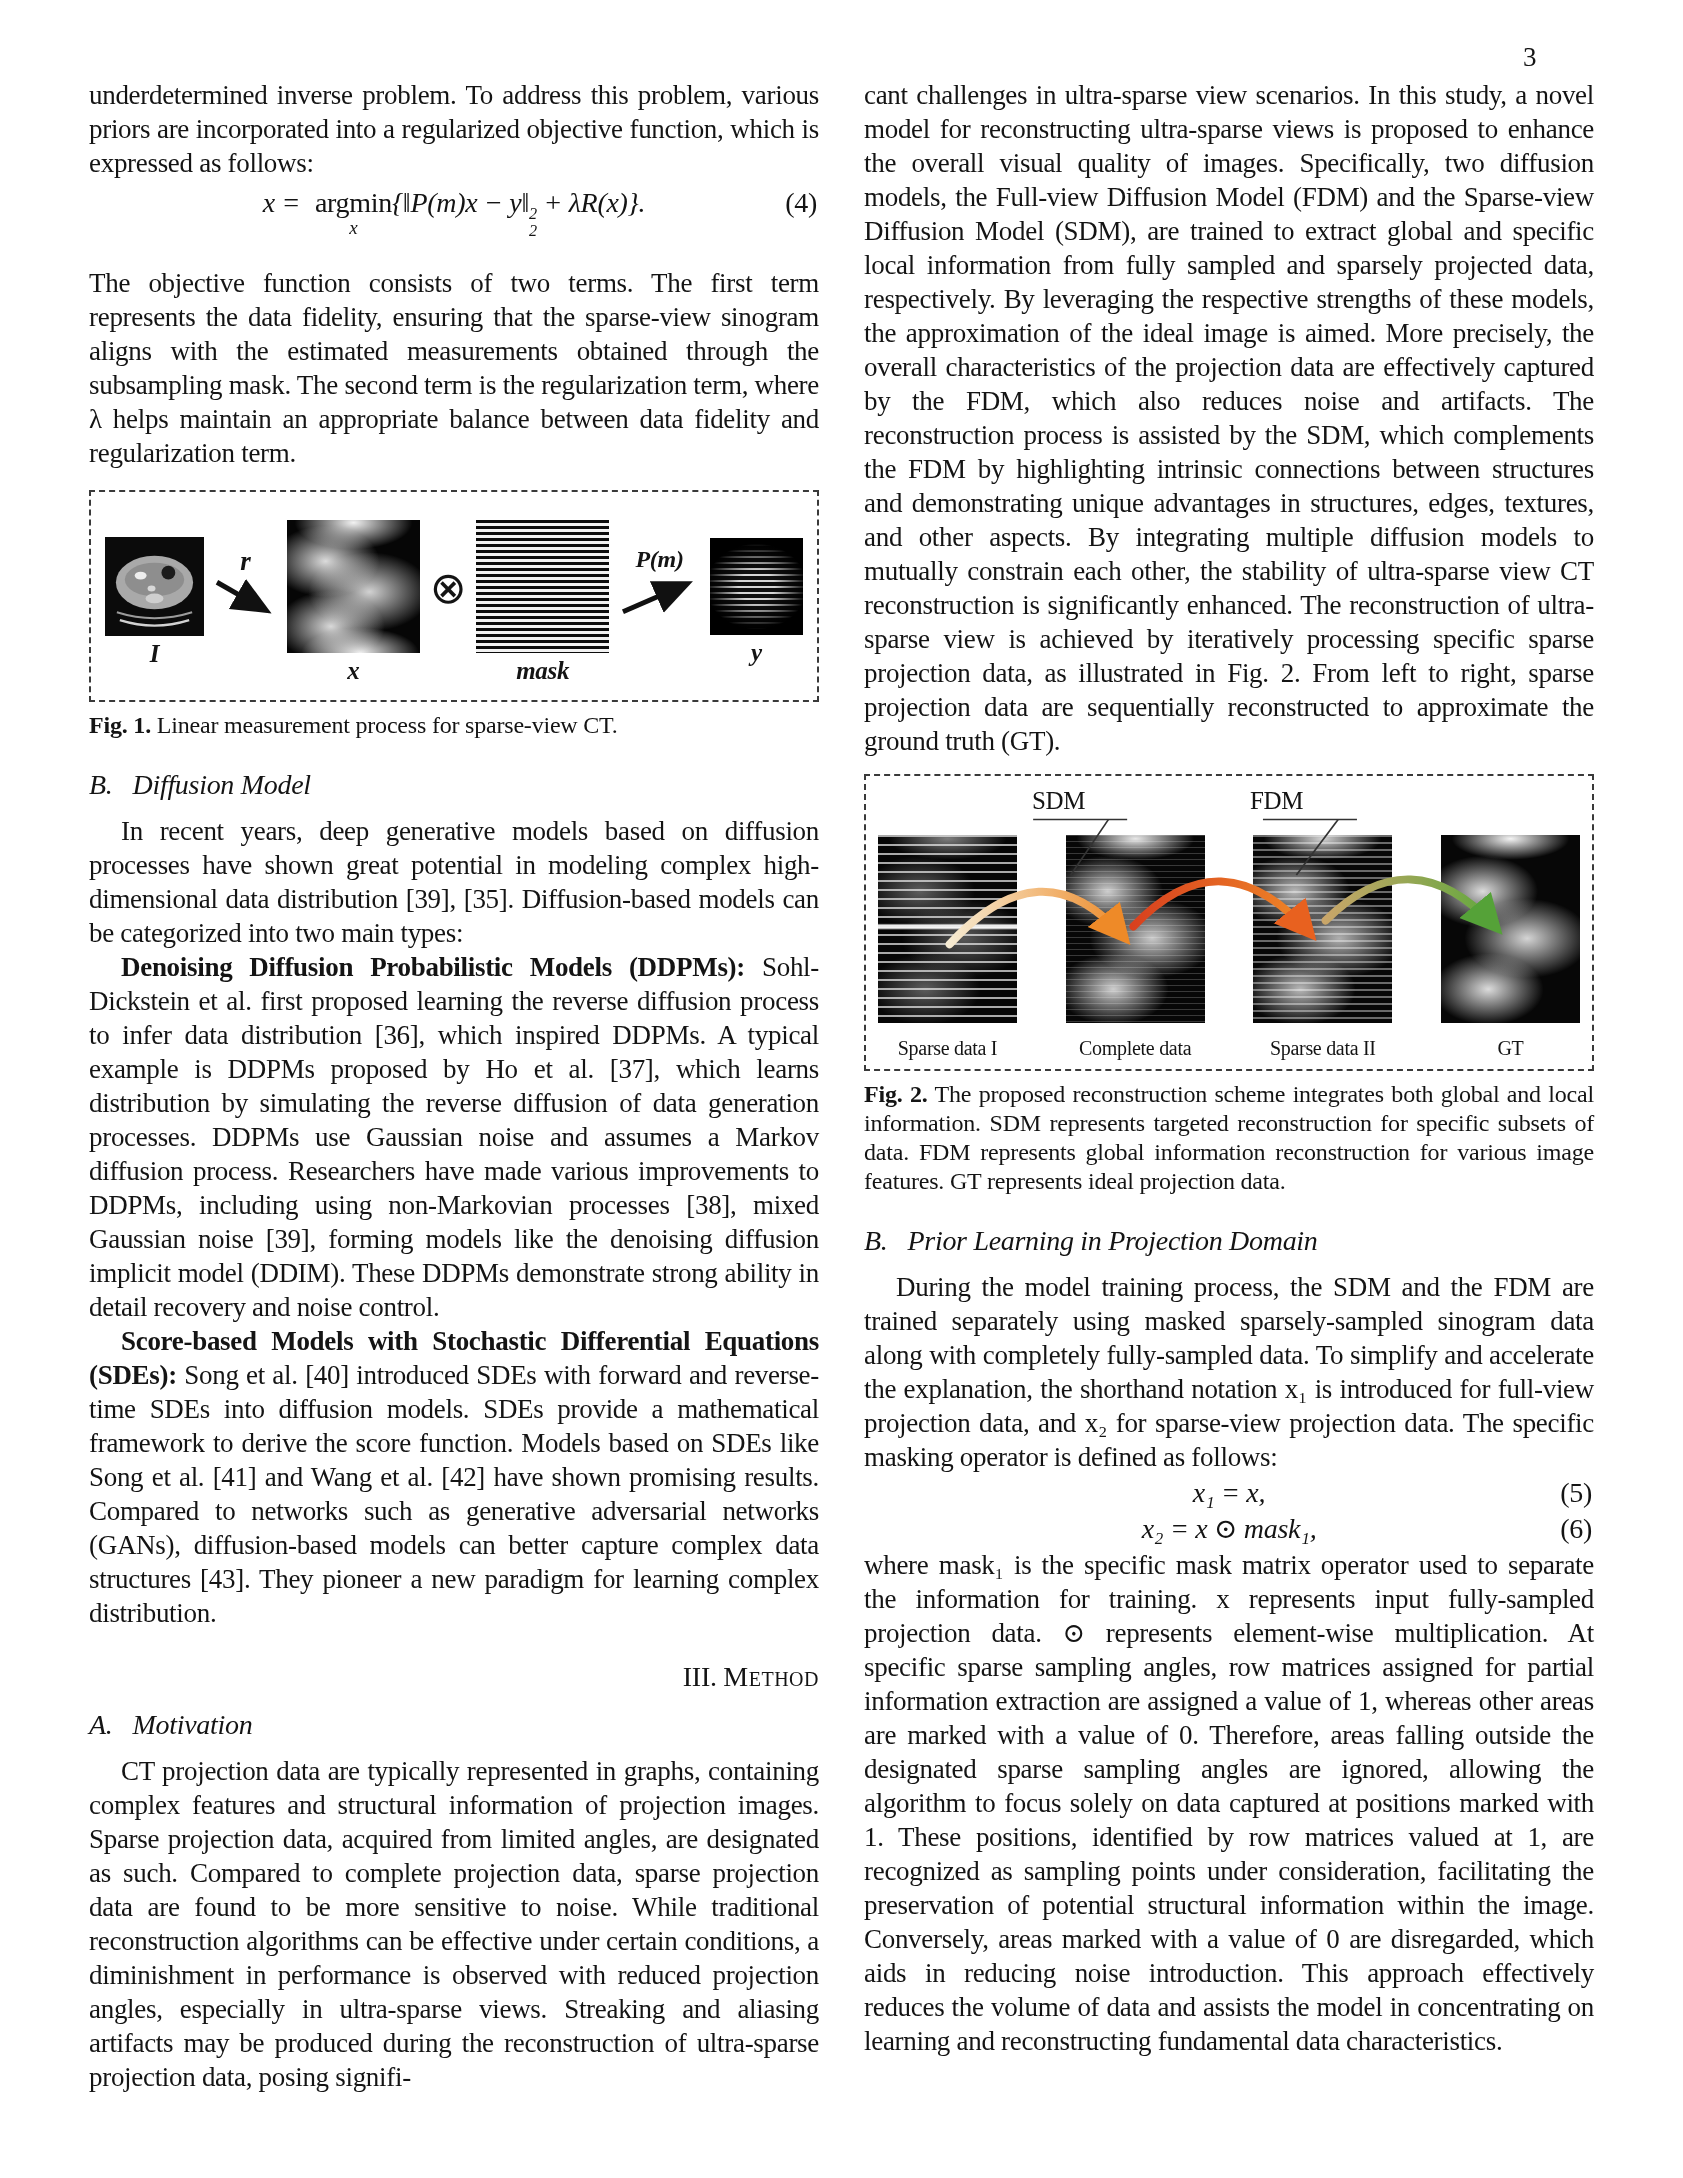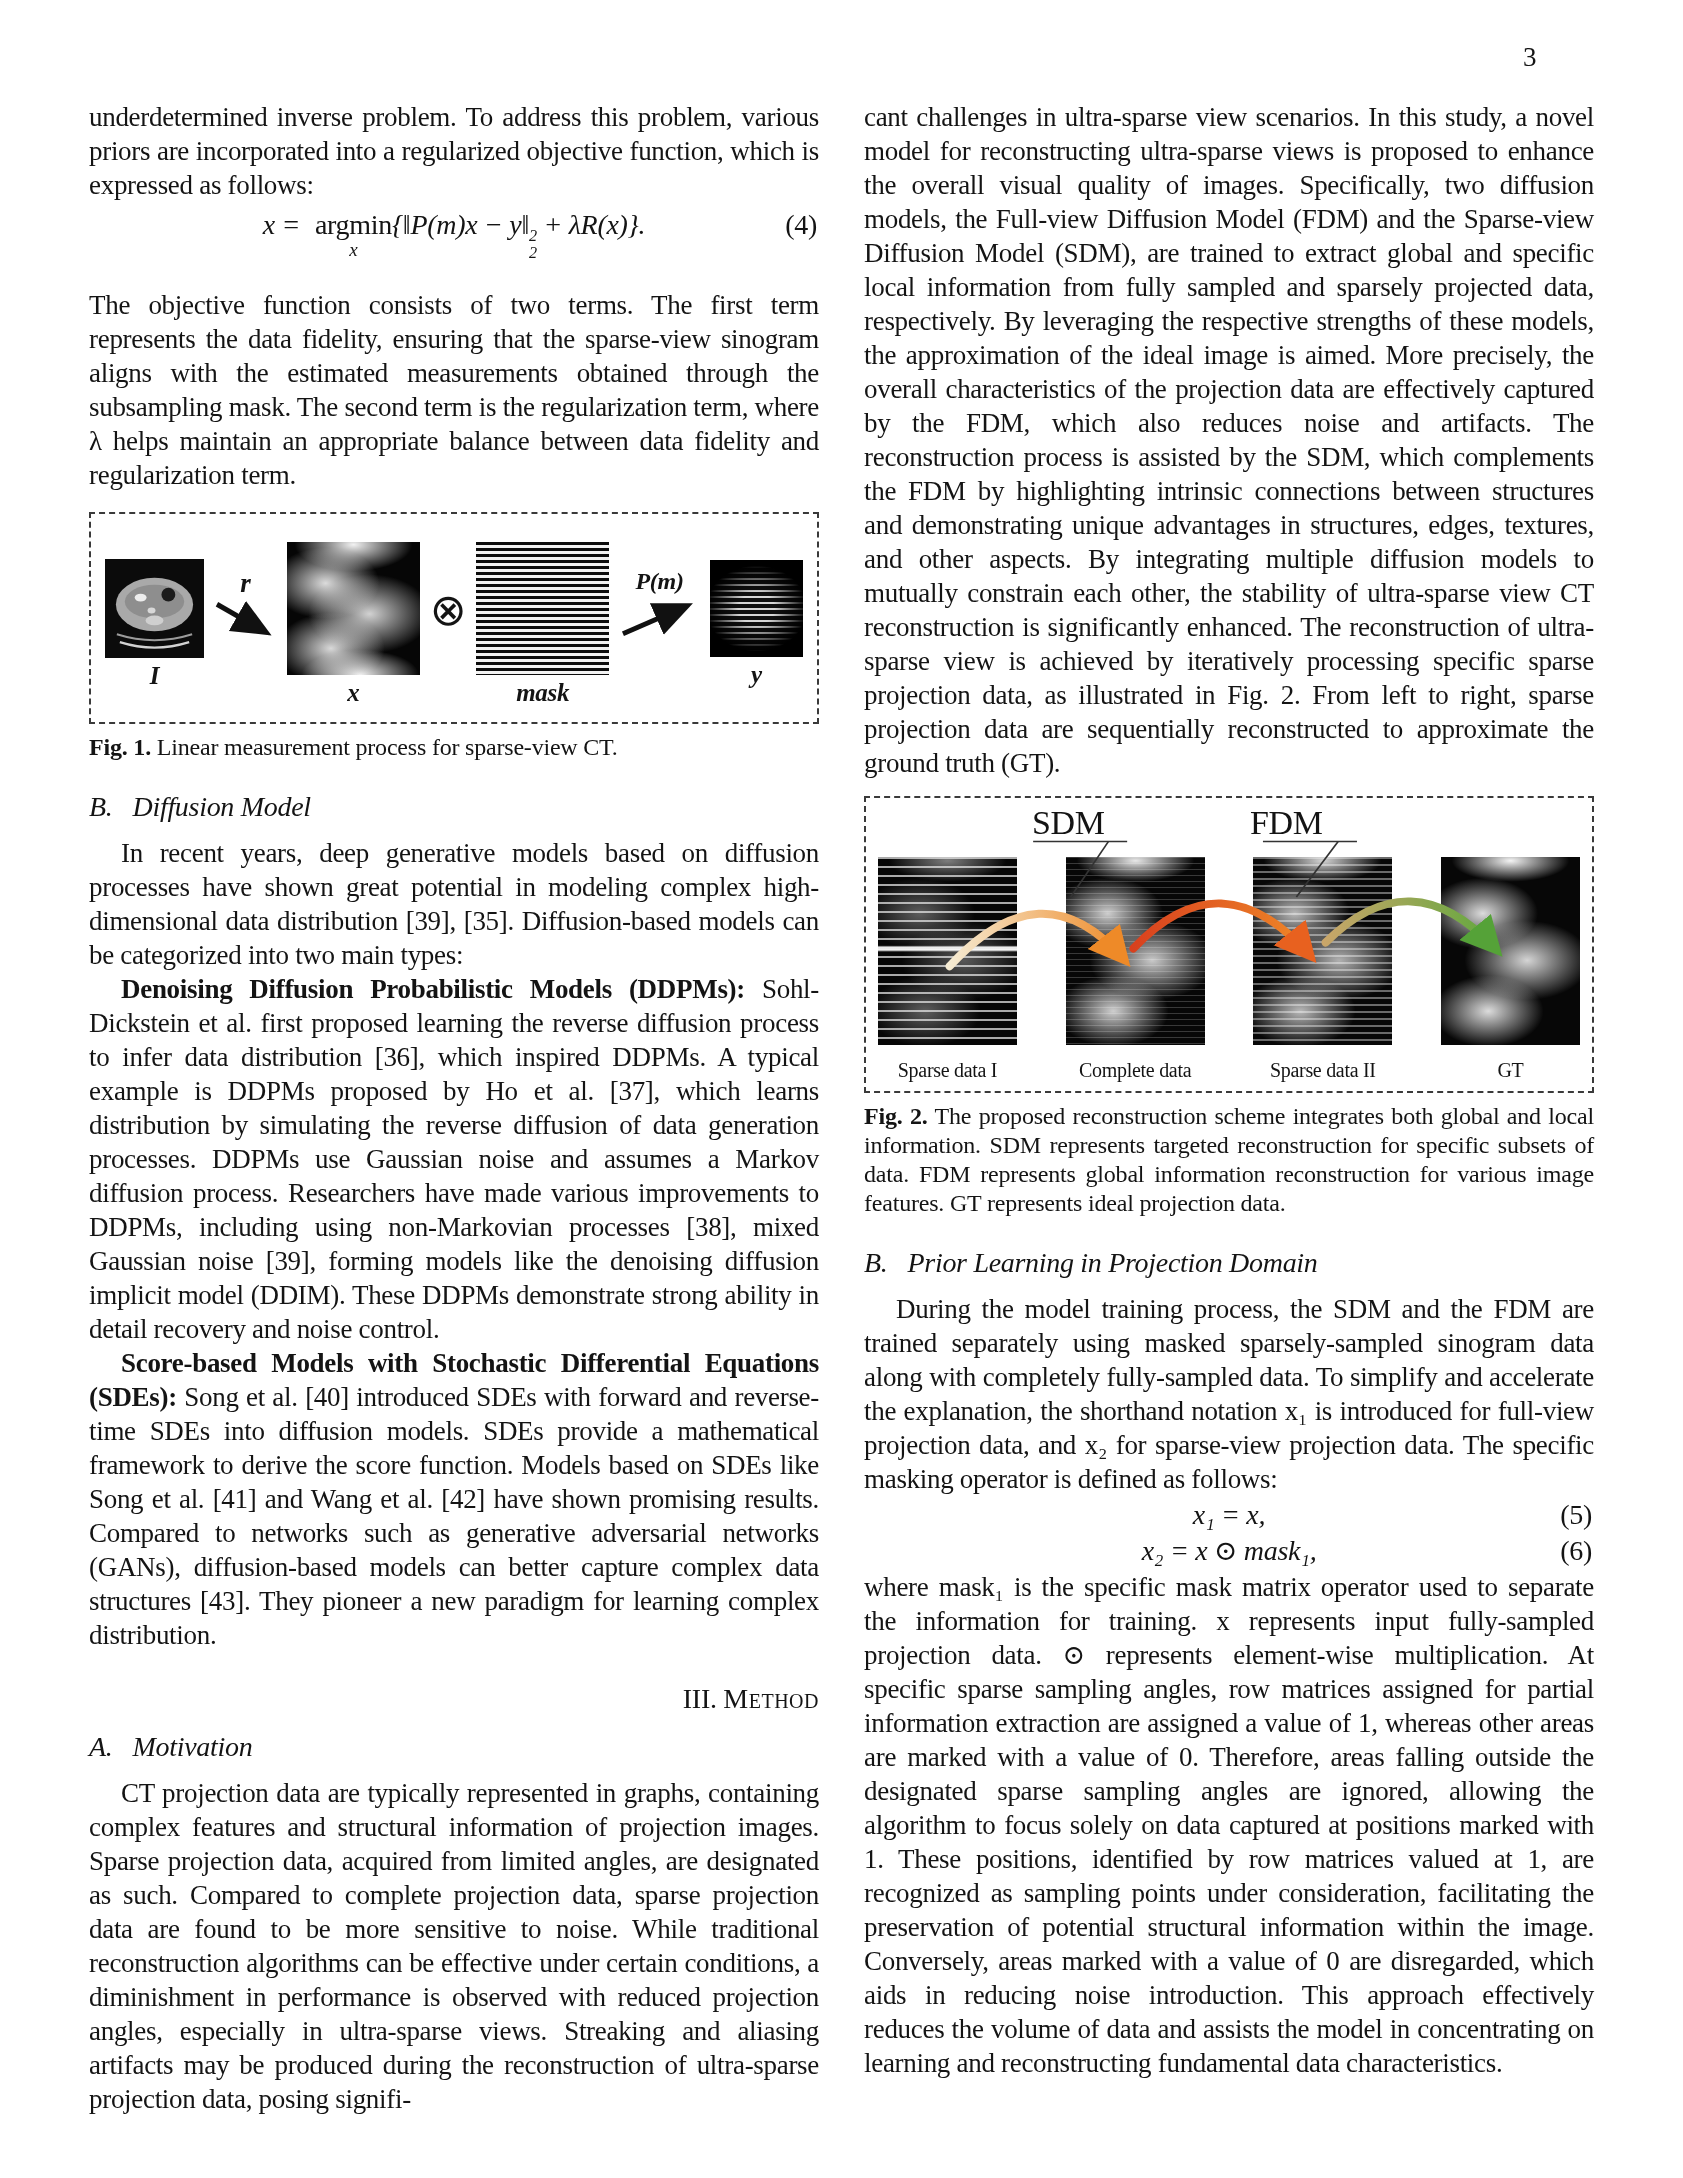--- a/index.html
+++ b/index.html
@@ -1,19 +1,19 @@
 <!DOCTYPE html>
 <html><head>
 <meta charset="utf-8">
 <style>
   html,body{margin:0;padding:0;background:#e8e8e8;}
   .page{position:relative;width:1683px;height:2178px;background:#ffffff;overflow:hidden;
         font-family:"Liberation Serif","DejaVu Serif",serif;color:#141414;}
   .pageno{position:absolute;top:42px;left:1523px;font-size:27px;}
-  .col{position:absolute;top:100px;width:730px;font-size:27px;line-height:34px;
+  .col{position:absolute;top:78px;width:730px;font-size:27px;line-height:34px;
        text-align:justify;letter-spacing:-0.3px;}
   .col-left{left:89px;}
   .col-right{left:864px;}
   p{margin:0;}
   .ind{text-indent:32px;}
   b.lead{font-weight:bold;}
 
   
   .eqrow{position:relative;text-align:center;font-size:28px;}
   .eqrow4{margin:6px 0 26px 0;}
@@ -92,21 +92,21 @@
     radial-gradient(79px 51px at 30% 30%, rgba(228,228,228,.9), transparent 70%),
     radial-gradient(87px 55px at 62% 55%, rgba(222,222,222,.9), transparent 72%),
     radial-gradient(79px 51px at 34% 82%, rgba(228,228,228,.9), transparent 70%),
     #070707;}
   .s4{background:
     radial-gradient(84px 30px at 50% 2%, rgba(252,252,252,.97), transparent 70%),
     radial-gradient(79px 51px at 30% 30%, rgba(238,238,238,.92), transparent 70%),
     radial-gradient(87px 55px at 62% 55%, rgba(230,230,230,.92), transparent 72%),
     radial-gradient(79px 51px at 34% 82%, rgba(238,238,238,.92), transparent 70%),
     #070707;}
-  .fig2-toplabel{position:absolute;font-size:34px;top:8px;}
+  .fig2-toplabel{position:absolute;font-size:25px;top:8px;}
   .sdm{left:166px;}
   .fdm{left:384px;}
   .fig2-arrows{position:absolute;left:0;top:0;width:100%;height:100%;}
 </style>
 </head>
 <body>
 
 <div class="page">
 
   <div class="pageno">3</div>

